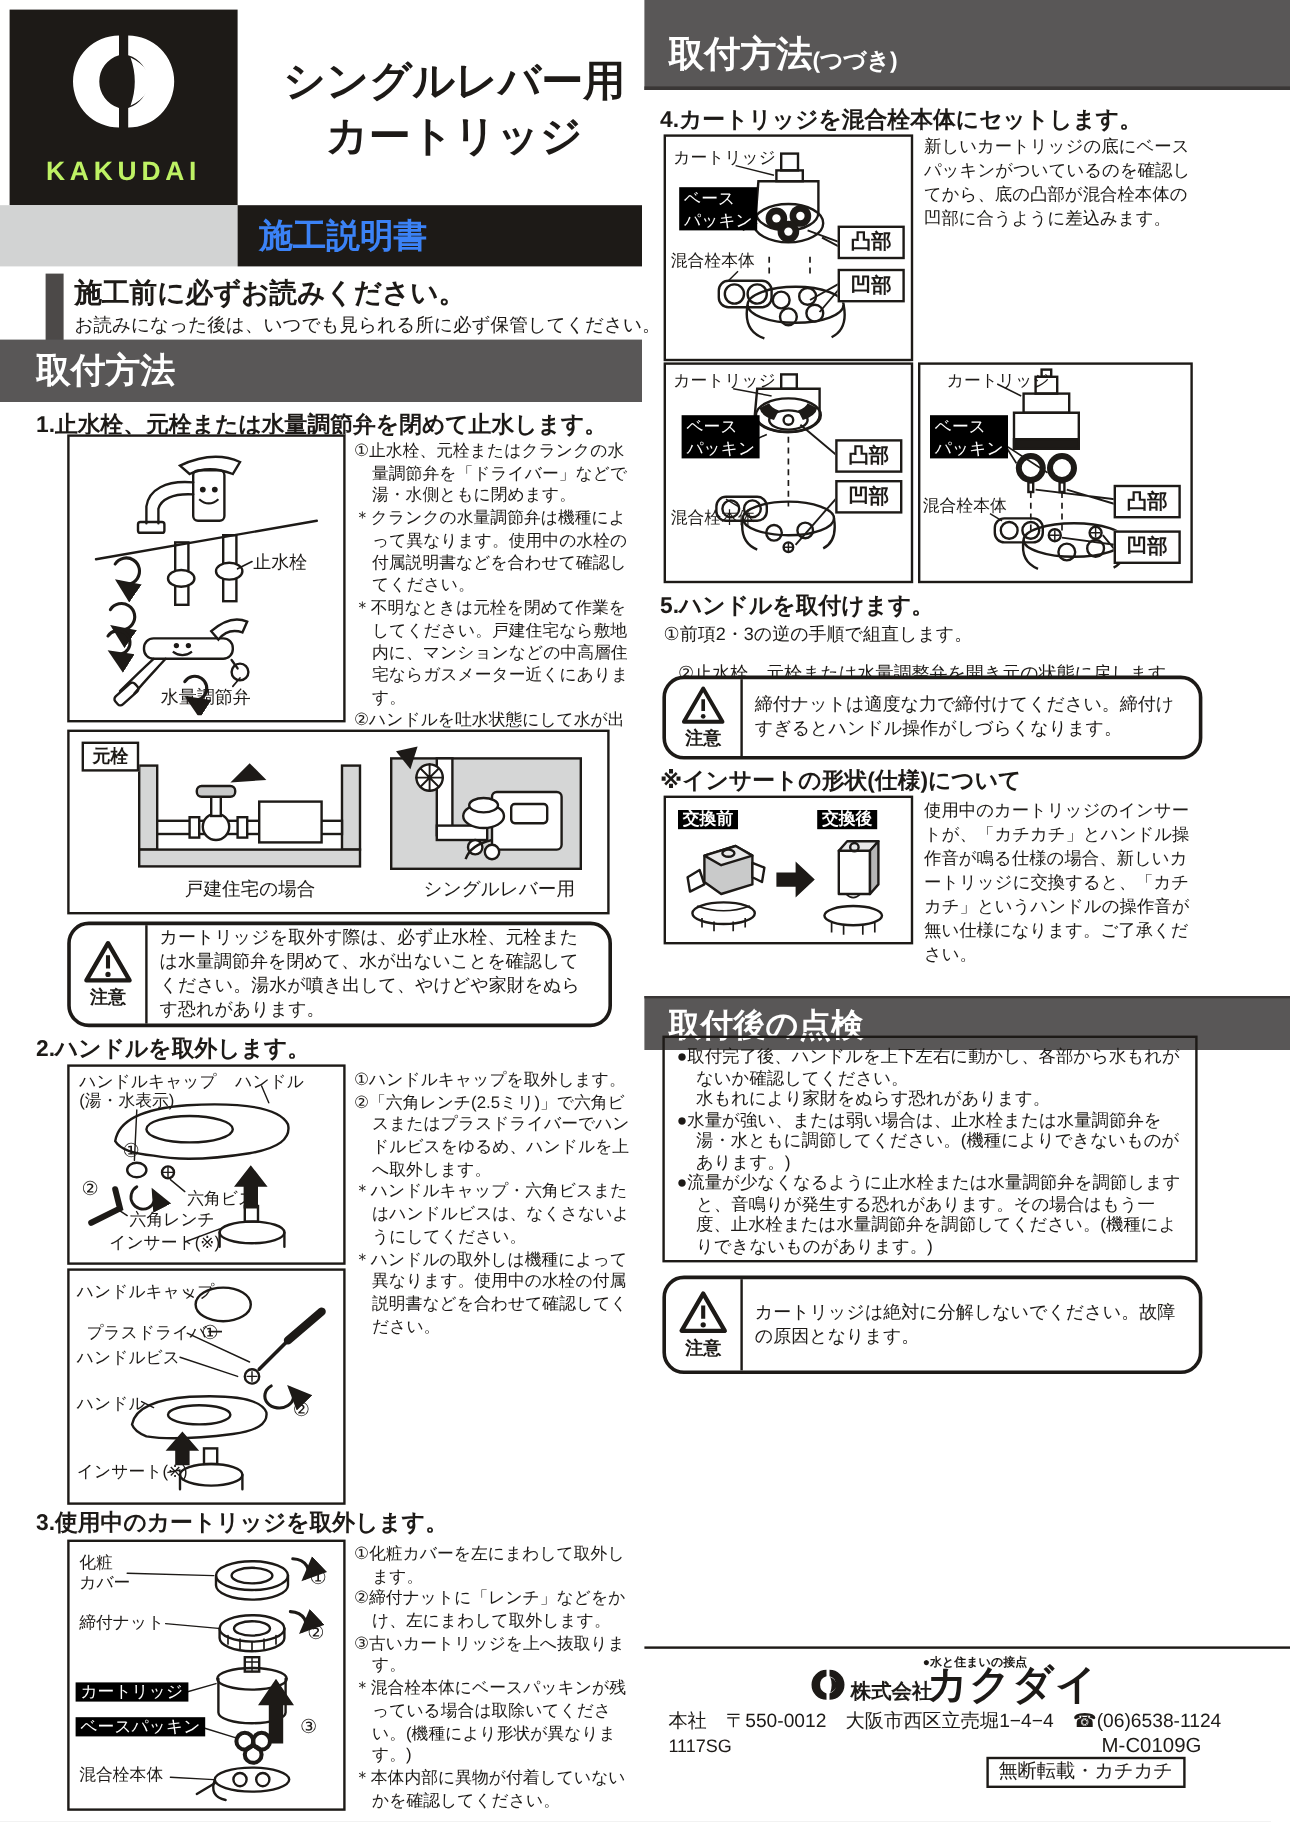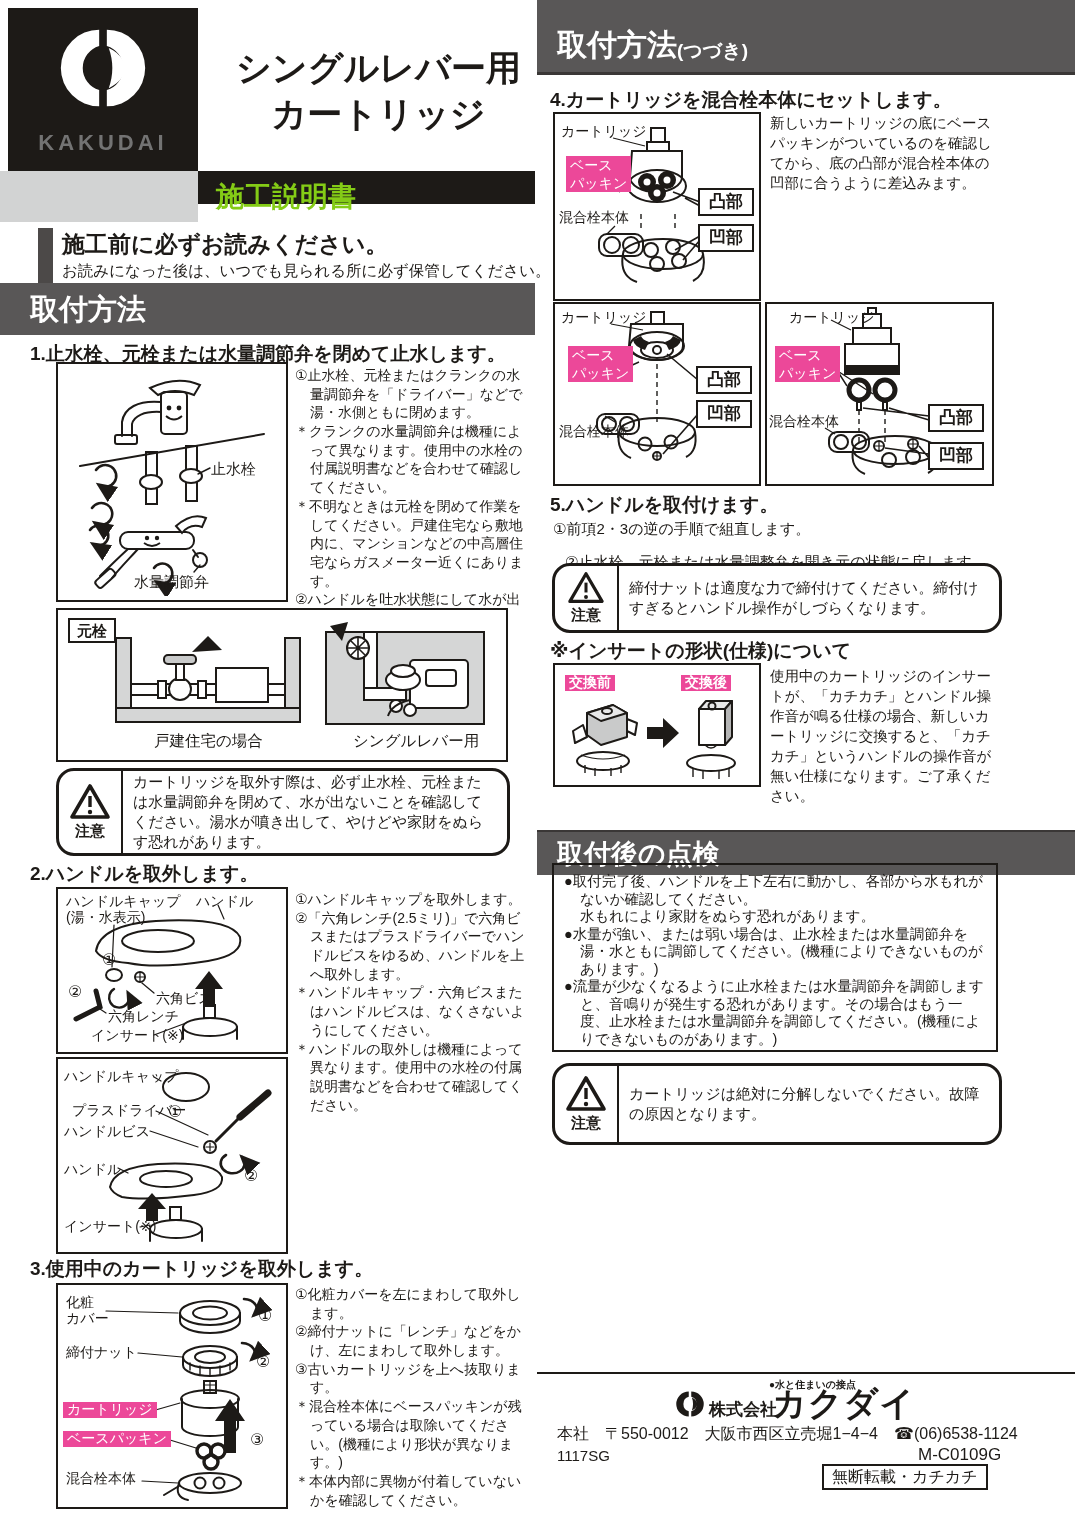--- a/index.html
+++ b/index.html
@@ -2,21 +2,21 @@
 <html><head>
 <meta charset="utf-8">
 <style>
   html,body{margin:0;padding:0;background:#e8e8e8;}
   .page{position:relative;width:1075px;height:1518px;background:#ffffff;overflow:hidden;
         font-family:"Liberation Sans","DejaVu Sans",sans-serif;color:#1d1a17;}
   .abs{position:absolute;}
   .banner{background:#595757;color:#fff;font-weight:bold;}
   .fig{position:absolute;border:2px solid #1d1a17;background:#fff;}
   .lbl{position:absolute;font-size:14px;line-height:1.12;color:#1d1a17;white-space:nowrap;}
-  .inv{background:#ec4899;color:#fff;padding:0 4px;}
+  .inv{background:#000000;color:#fff;padding:0 4px;}
   .keylbl{position:absolute;border:2px solid #1d1a17;background:#fff;font-weight:bold;
           font-size:17px;line-height:1.3;padding:1px 9px;white-space:nowrap;}
   .taglbl{position:absolute;border:2px solid #1d1a17;background:#fff;font-weight:bold;
           font-size:15px;padding:0 7px;line-height:1.4;}
   .steptitle{position:absolute;font-size:19px;font-weight:bold;white-space:nowrap;}
   .ilist{position:absolute;font-size:14px;line-height:1.335;}
   .ilist p{margin:0;padding-left:15px;text-indent:-15px;}
   .rtext{position:absolute;font-size:14.5px;line-height:1.38;}
   .caution{position:absolute;display:flex;border:3px solid #1d1a17;border-radius:18px;background:#fff;}
   .c-icon{width:62px;display:flex;flex-direction:column;align-items:center;justify-content:center;gap:1px;flex:none;}
@@ -42,30 +42,30 @@
 <div class="page">
 
   <div class="abs" style="left:8px;top:8px;width:190px;height:163px;background:#1d1a17;">
     <span class="abs" style="left:49px;top:14px;">
       <svg width="92" height="92" viewBox="0 0 96 96">
         <path d="M44,8 A40,40 0 0 0 44,88 L44,71 A24,24 0 0 1 44,25 Z" fill="#fff"></path>
         <path d="M52,8 A40,40 0 0 1 52,88 L52,71 A24,24 0 0 0 52,25 Z" fill="#fff"></path>
         <path d="M54,27 C67,33 71,42 71,48 C71,54 67,63 54,69 C59,55 59,41 54,27 Z" fill="#fff"></path>
       </svg>
     </span>
-    <div class="abs" style="left:0;top:122px;width:190px;text-align:center;color:#737373;font-weight:bold;font-size:22px;letter-spacing:4px;">KAKUDAI</div>
+    <div class="abs" style="left:0;top:122px;width:190px;text-align:center;color:#bef264;font-weight:bold;font-size:22px;letter-spacing:4px;">KAKUDAI</div>
   </div>
 
   <div class="abs" style="left:198px;top:18px;width:337px;height:145px;display:flex;flex-direction:column;align-items:center;justify-content:center;font-size:35px;font-weight:bold;line-height:1.3;padding-left:12px;">
     <span>シングルレバー用</span>
     <span>カートリッジ</span>
   </div>
 
   <div class="abs" style="left:0;top:171px;width:198px;height:51px;background:#d2d3d3;"></div>
-  <div class="abs" style="left:198px;top:171px;width:337px;height:33px;background:#1d1a17;color:#84cc16;font-weight:bold;font-size:28px;line-height:51px;padding-left:18px;box-sizing:border-box;">
+  <div class="abs" style="left:198px;top:171px;width:337px;height:51px;background:#1d1a17;color:#3b82f6;font-weight:bold;font-size:28px;line-height:51px;padding-left:18px;box-sizing:border-box;">
     <span>施工説明書</span>
   </div>
 
   <div class="abs" style="left:38px;top:228px;width:15px;height:74px;background:#4c4948;"></div>
   <div class="abs" style="left:62px;top:229px;font-size:23px;font-weight:bold;white-space:nowrap;">施工前に必ずお読みください。</div>
   <div class="abs" style="left:62px;top:261px;font-size:15.5px;white-space:nowrap;">お読みになった後は、いつでも見られる所に必ず保管してください。</div>
 
   <div class="abs banner" style="left:0;top:283px;width:535px;height:52px;font-size:29px;line-height:52px;padding-left:30px;box-sizing:border-box;">
     <span>取付方法</span>
   </div>

